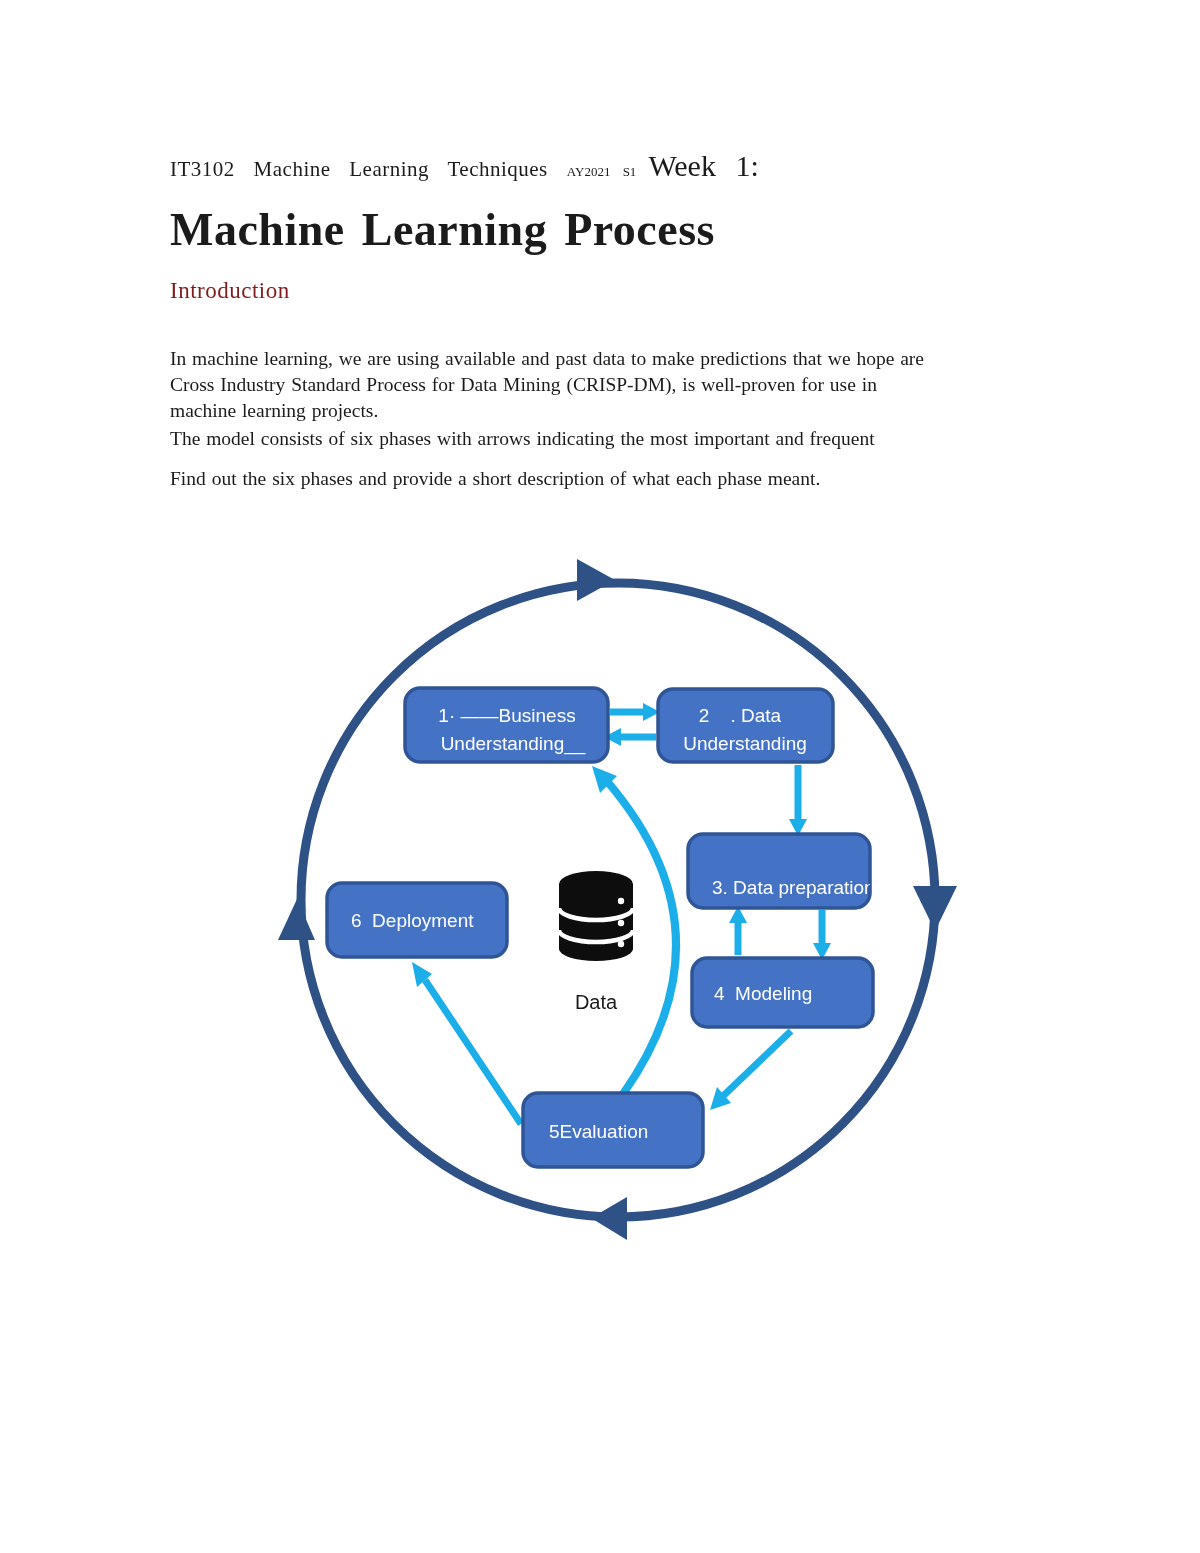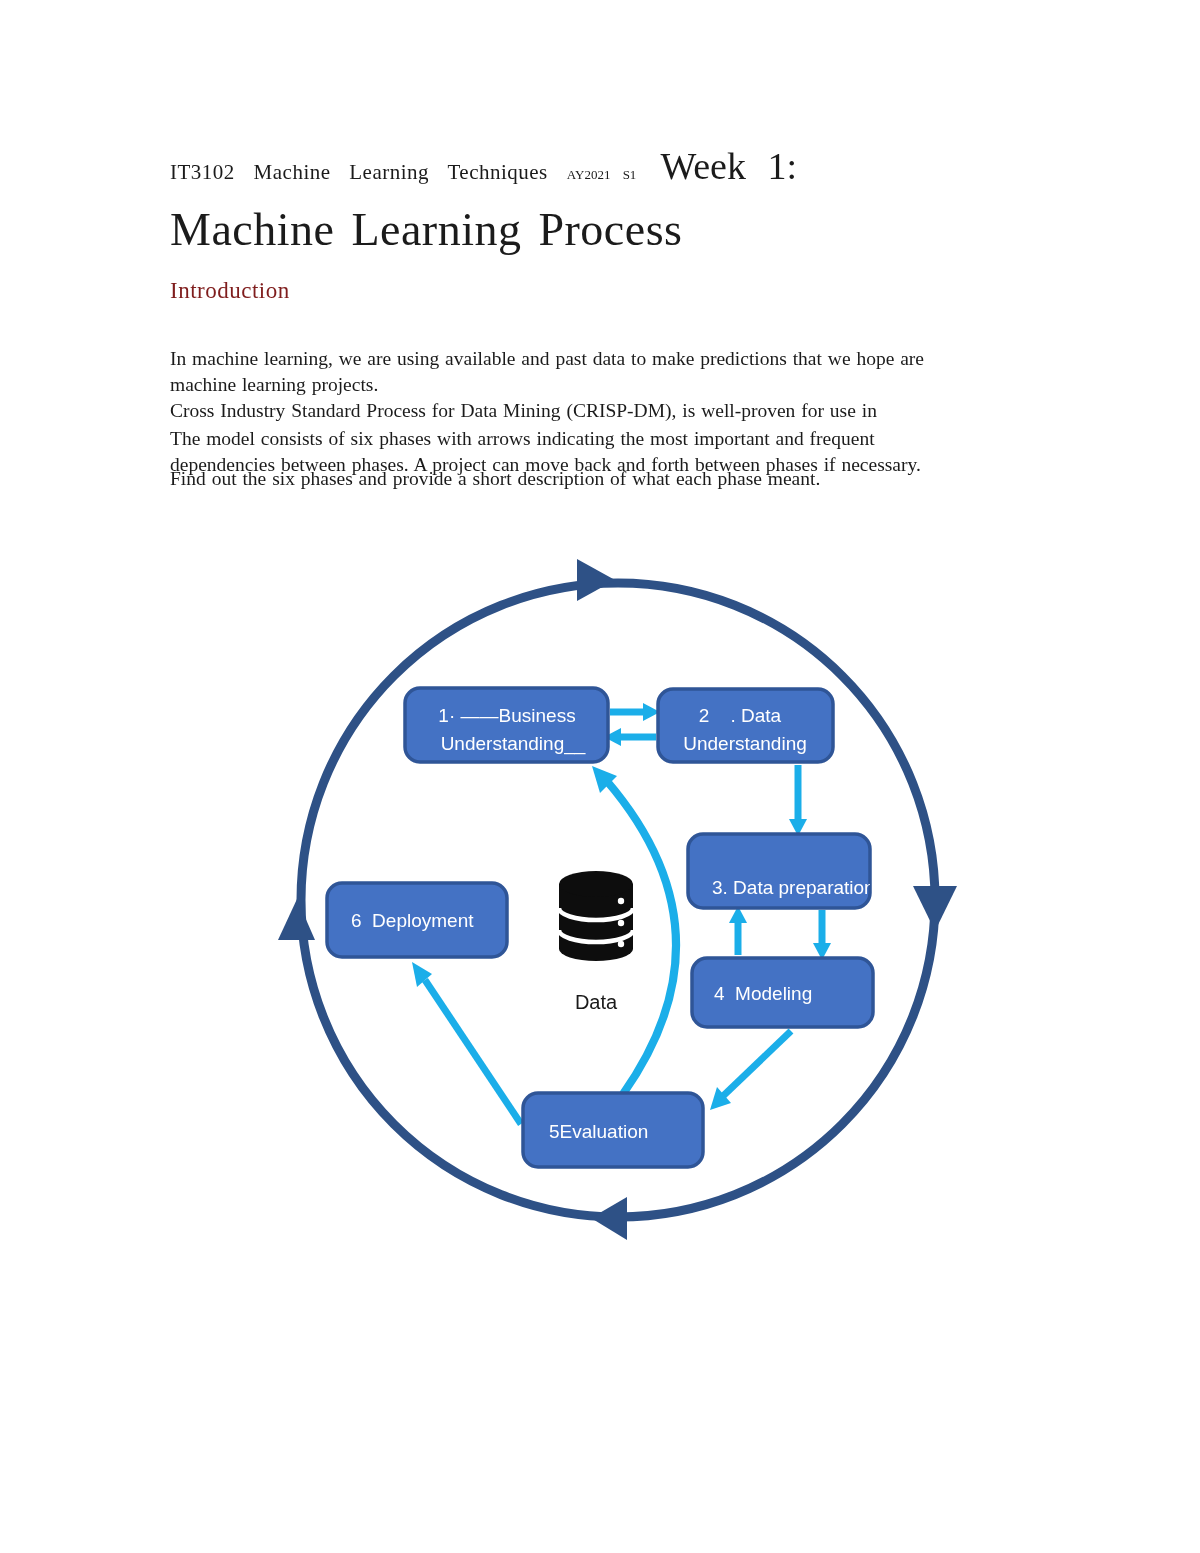--- a/index.html
+++ b/index.html
@@ -5,23 +5,23 @@
   * { margin:0; padding:0; box-sizing:border-box; }
   html,body { background:#ffffff; }
   body { width:1200px; height:1553px; position:relative;
          font-family:"Liberation Serif", serif; color:#1b1b1b; }
   .abs { position:absolute; }
 
   
   .header-line { left:170px; top:140px; white-space:nowrap; line-height:52px; }
   .course   { font-size:21px; word-spacing:13px; letter-spacing:0.5px; }
   .term     { font-size:13px; word-spacing:9px; margin-left:15px; }
-  .week     { font-size:38px; word-spacing:12px; margin-left:20px; }
+  .week     { font-size:30px; word-spacing:12px; margin-left:8px; }
 
-  .doc-title { left:170px; top:203px; font-size:46px; font-weight:400;
+  .doc-title { left:170px; top:203px; font-size:46px; font-weight:700;
                word-spacing:5px; letter-spacing:0.5px; white-space:nowrap; }
 
   .intro-heading { left:170px; top:278px; font-size:23px; font-weight:400;
                    color:#7f1d1d; letter-spacing:0.5px; }
 
   .para { left:170px; font-size:19.5px; line-height:26px; white-space:nowrap;
           word-spacing:1px; }
   .p1 { top:306px;margin-top:40px; } .p2 { top:426px; } .p3 { top:466px; }
 
   
@@ -42,27 +42,26 @@
   <span class="term">AY2021 S1</span>
   <span class="week">Week 1:</span>
 </div>
 
 <div class="abs doc-title">Machine Learning Process</div>
 
 <div class="abs intro-heading">Introduction</div>
 
 <div class="abs para p1">
   <div>In machine learning, we are using available and past data to make predictions that we hope are</div>
+  <div>Cross Industry Standard Process for Data Mining (CRISP-DM), is well-proven for use in</div>
   <div>machine learning projects.</div>
-  <div>Cross Industry Standard Process for Data Mining (CRISP-DM), is well-proven for use in</div>
 </div>
 
 <div class="abs para p2">
   <div>The model consists of six phases with arrows indicating the most important and frequent</div>
-  <div>dependencies between phases. A project can move back and forth between phases if necessary.</div>
 </div>
 
 <div class="abs para p3">
   <div>Find out the six phases and provide a short description of what each phase meant.</div>
 </div>
 
 <svg class="abs diagram" width="740" height="715" viewBox="240 545 740 715" xmlns="http://www.w3.org/2000/svg">
 
   <defs>
     <clipPath id="clip-b3">

